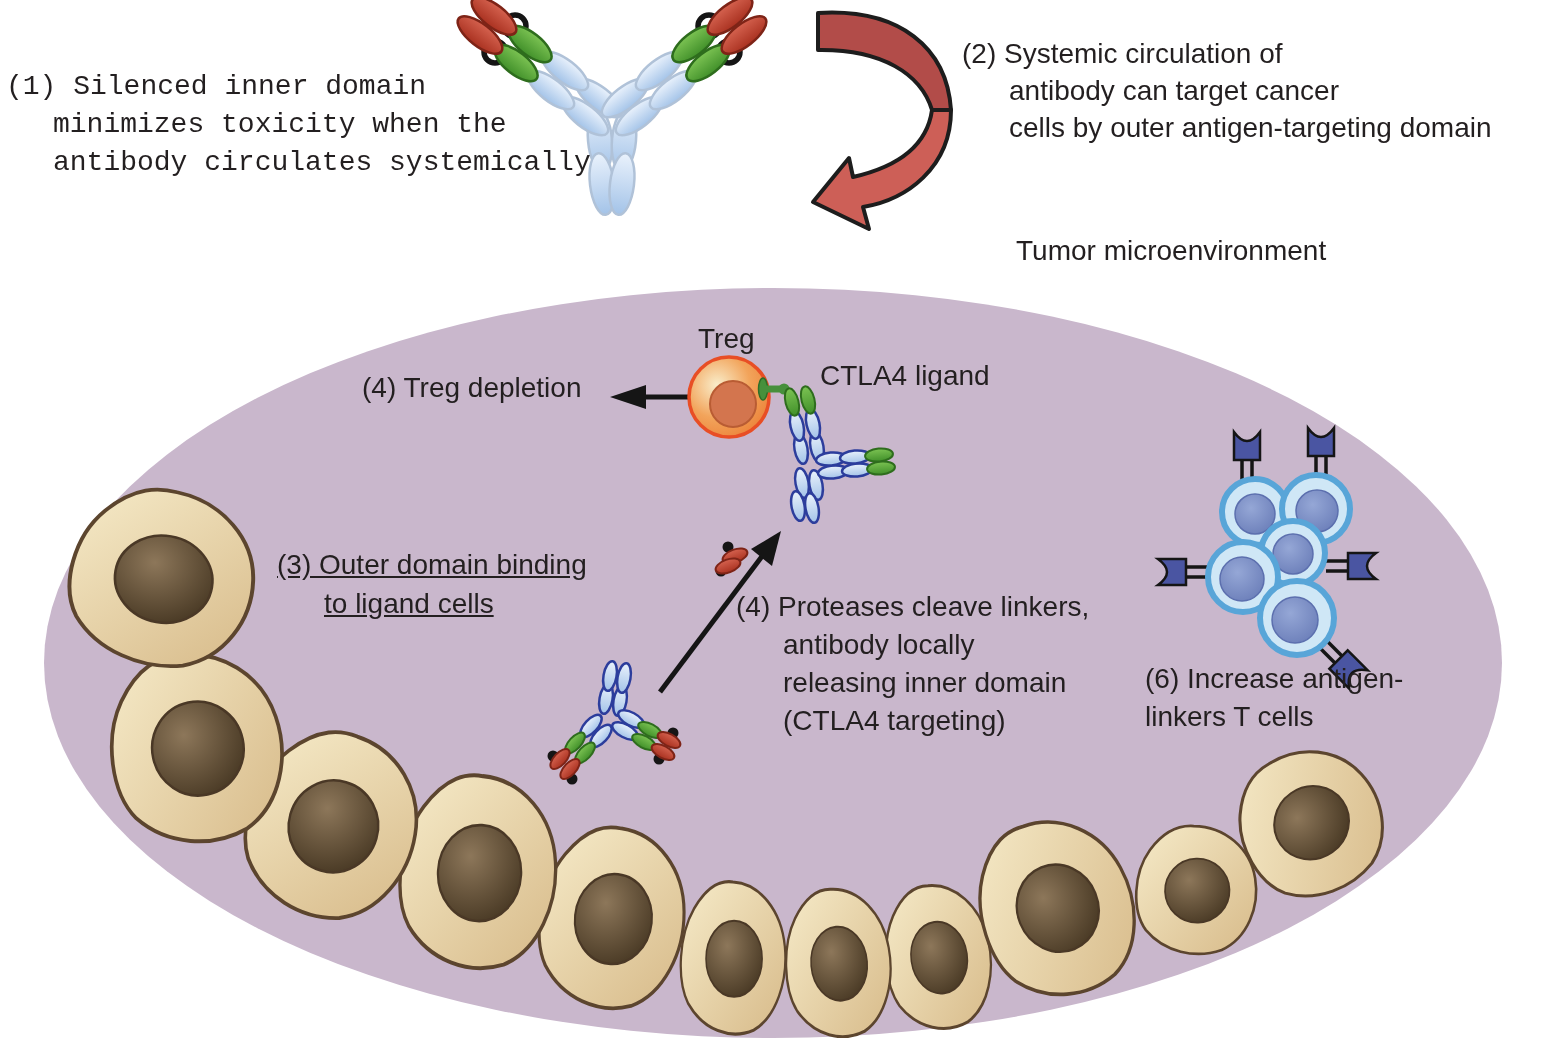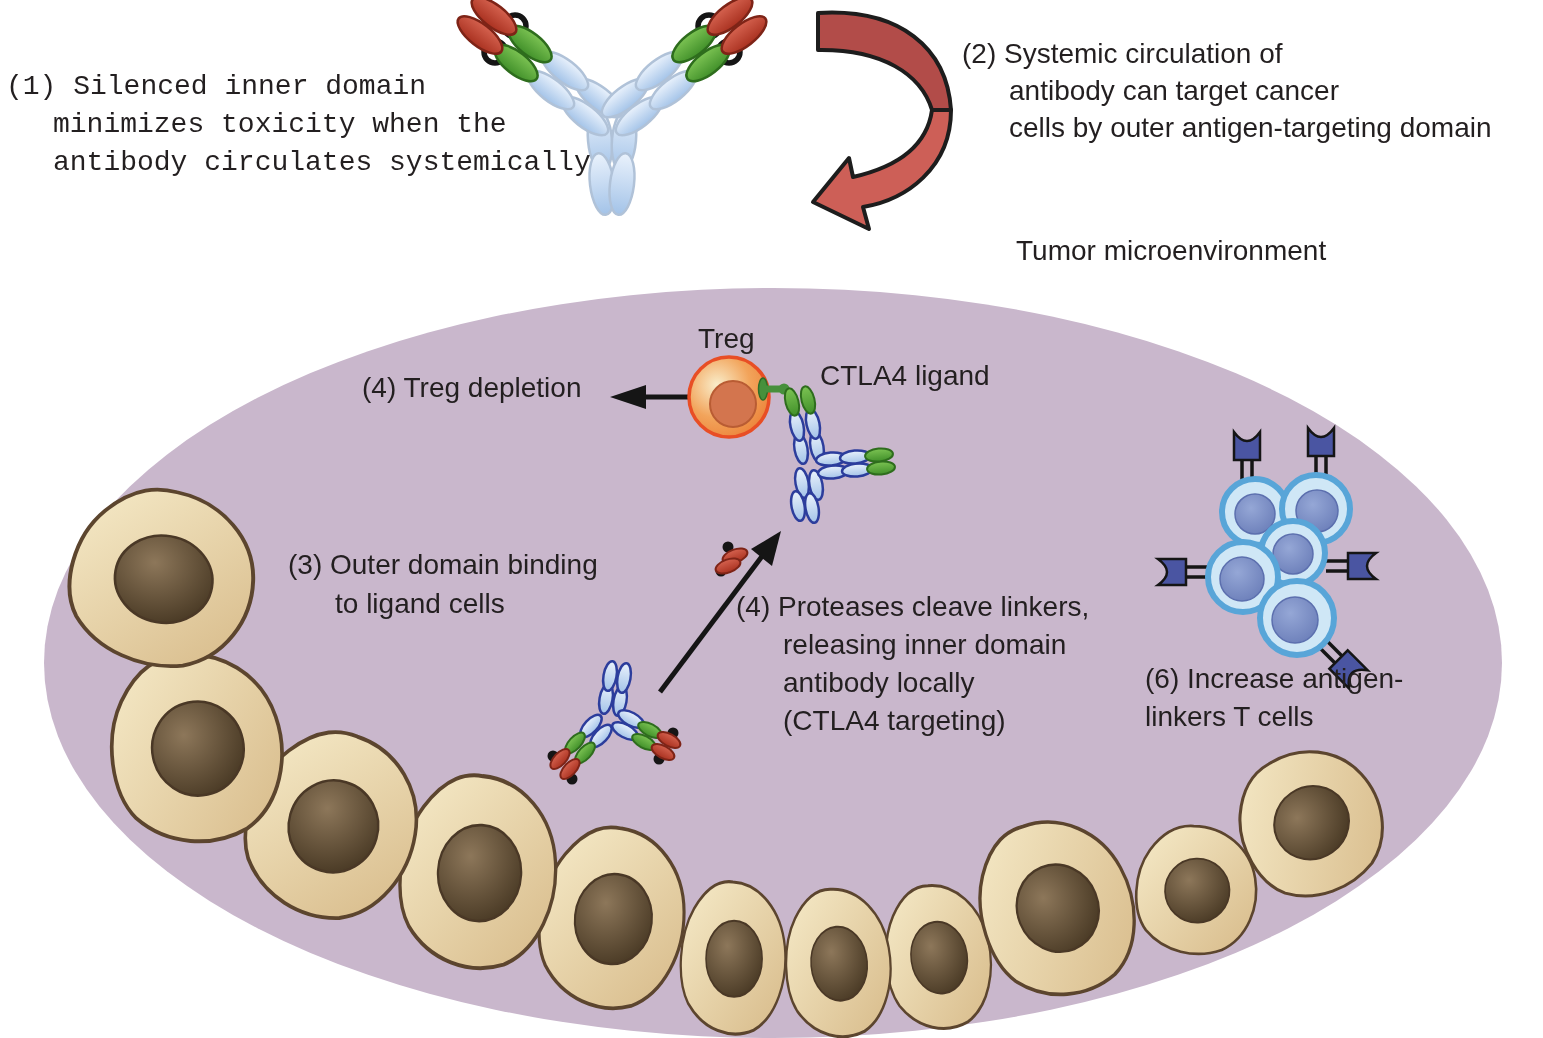--- a/index.html
+++ b/index.html
@@ -261,29 +261,29 @@
 </div>
 
 <div class="label" style="left:362px;top:369px;">
   <span>(4) Treg depletion</span>
 </div>
 
 <div class="label" style="left:792px;top:357px;margin-left:28px;">
   <span>CTLA4 ligand</span>
 </div>
 
-<div class="label" style="left:288px;top:545px;line-height:39px;">
+<div class="label" style="left:277px;top:545px;line-height:39px;text-decoration:underline;">
   <div class="ln">(3) Outer domain binding</div>
   <div class="ln indent">to ligand cells</div>
 </div>
 
 <div class="label" style="left:736px;top:588px;">
   <div class="ln">(4) Proteases cleave linkers,</div>
+  <div class="ln indent">antibody locally</div>
   <div class="ln indent">releasing inner domain</div>
-  <div class="ln indent">antibody locally</div>
   <div class="ln indent">(CTLA4 targeting)</div>
 </div>
 
 <div class="label center" style="left:1145px;top:660px;width:300px;">
   <div class="ln">(6) Increase antigen-</div>
   <div class="ln">linkers T cells</div>
 </div>
 
 </div>
 

